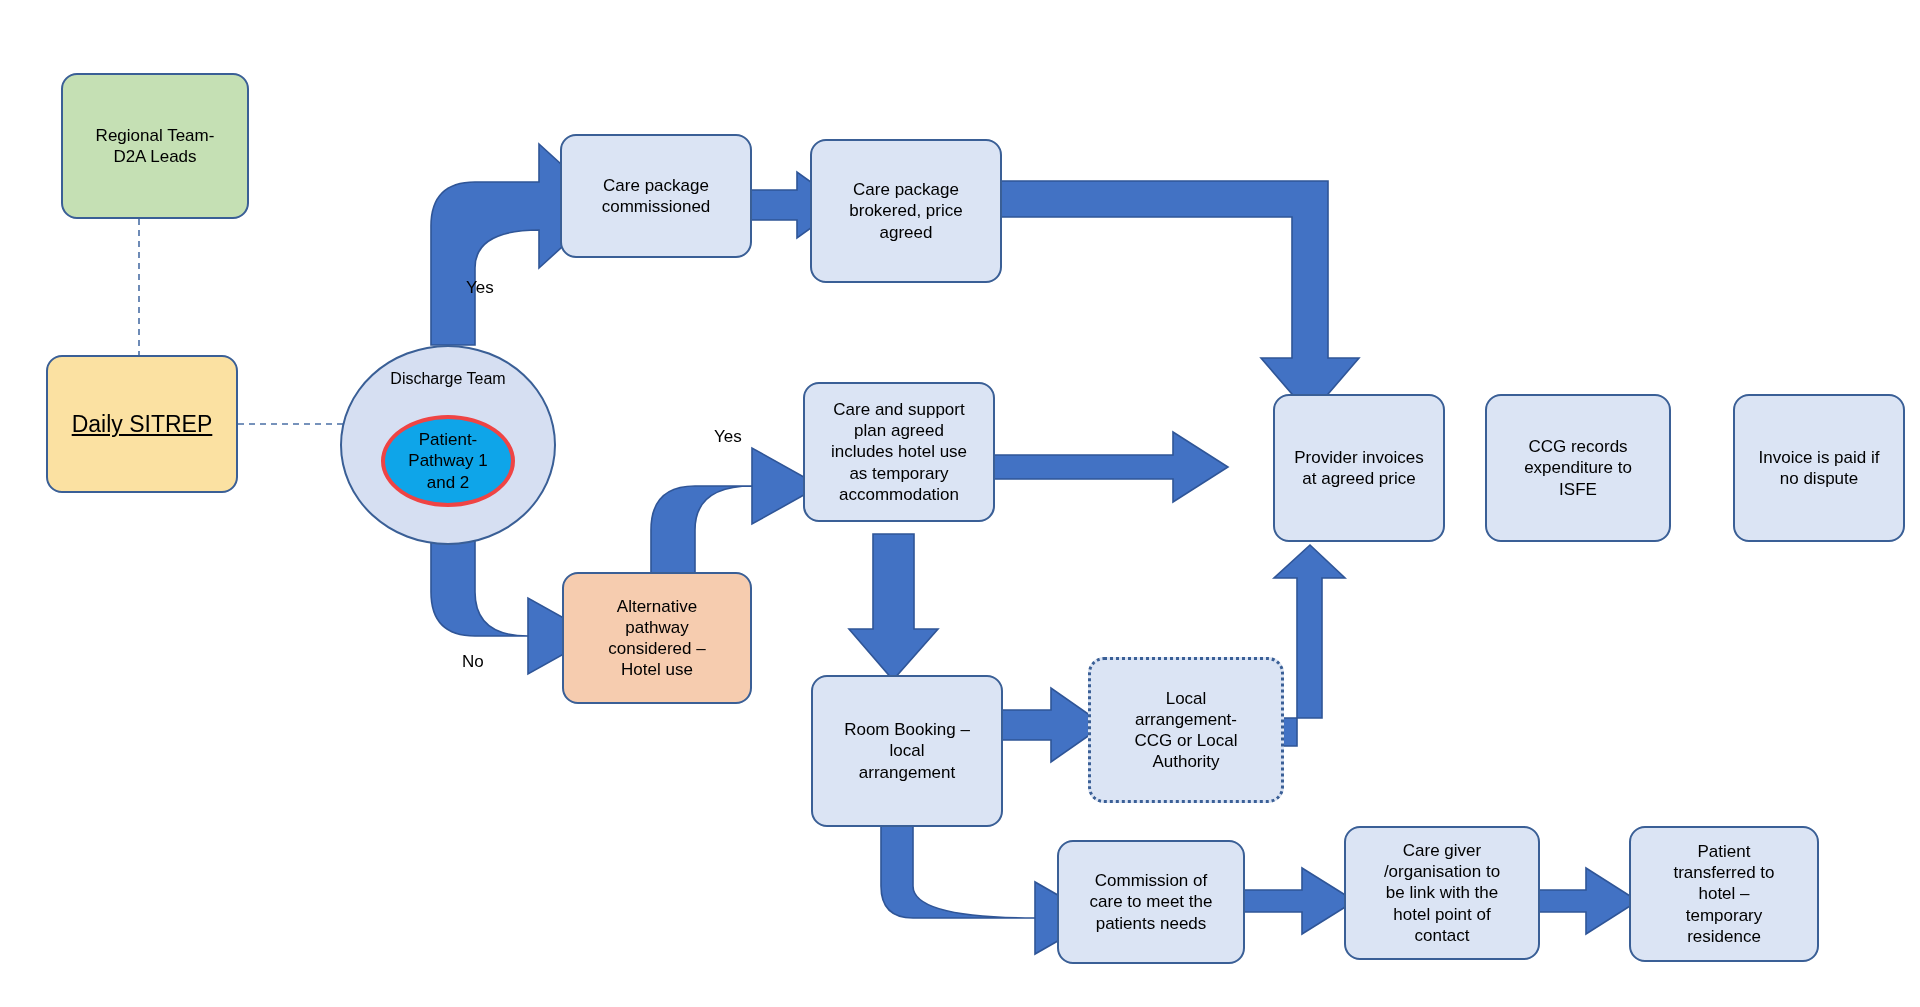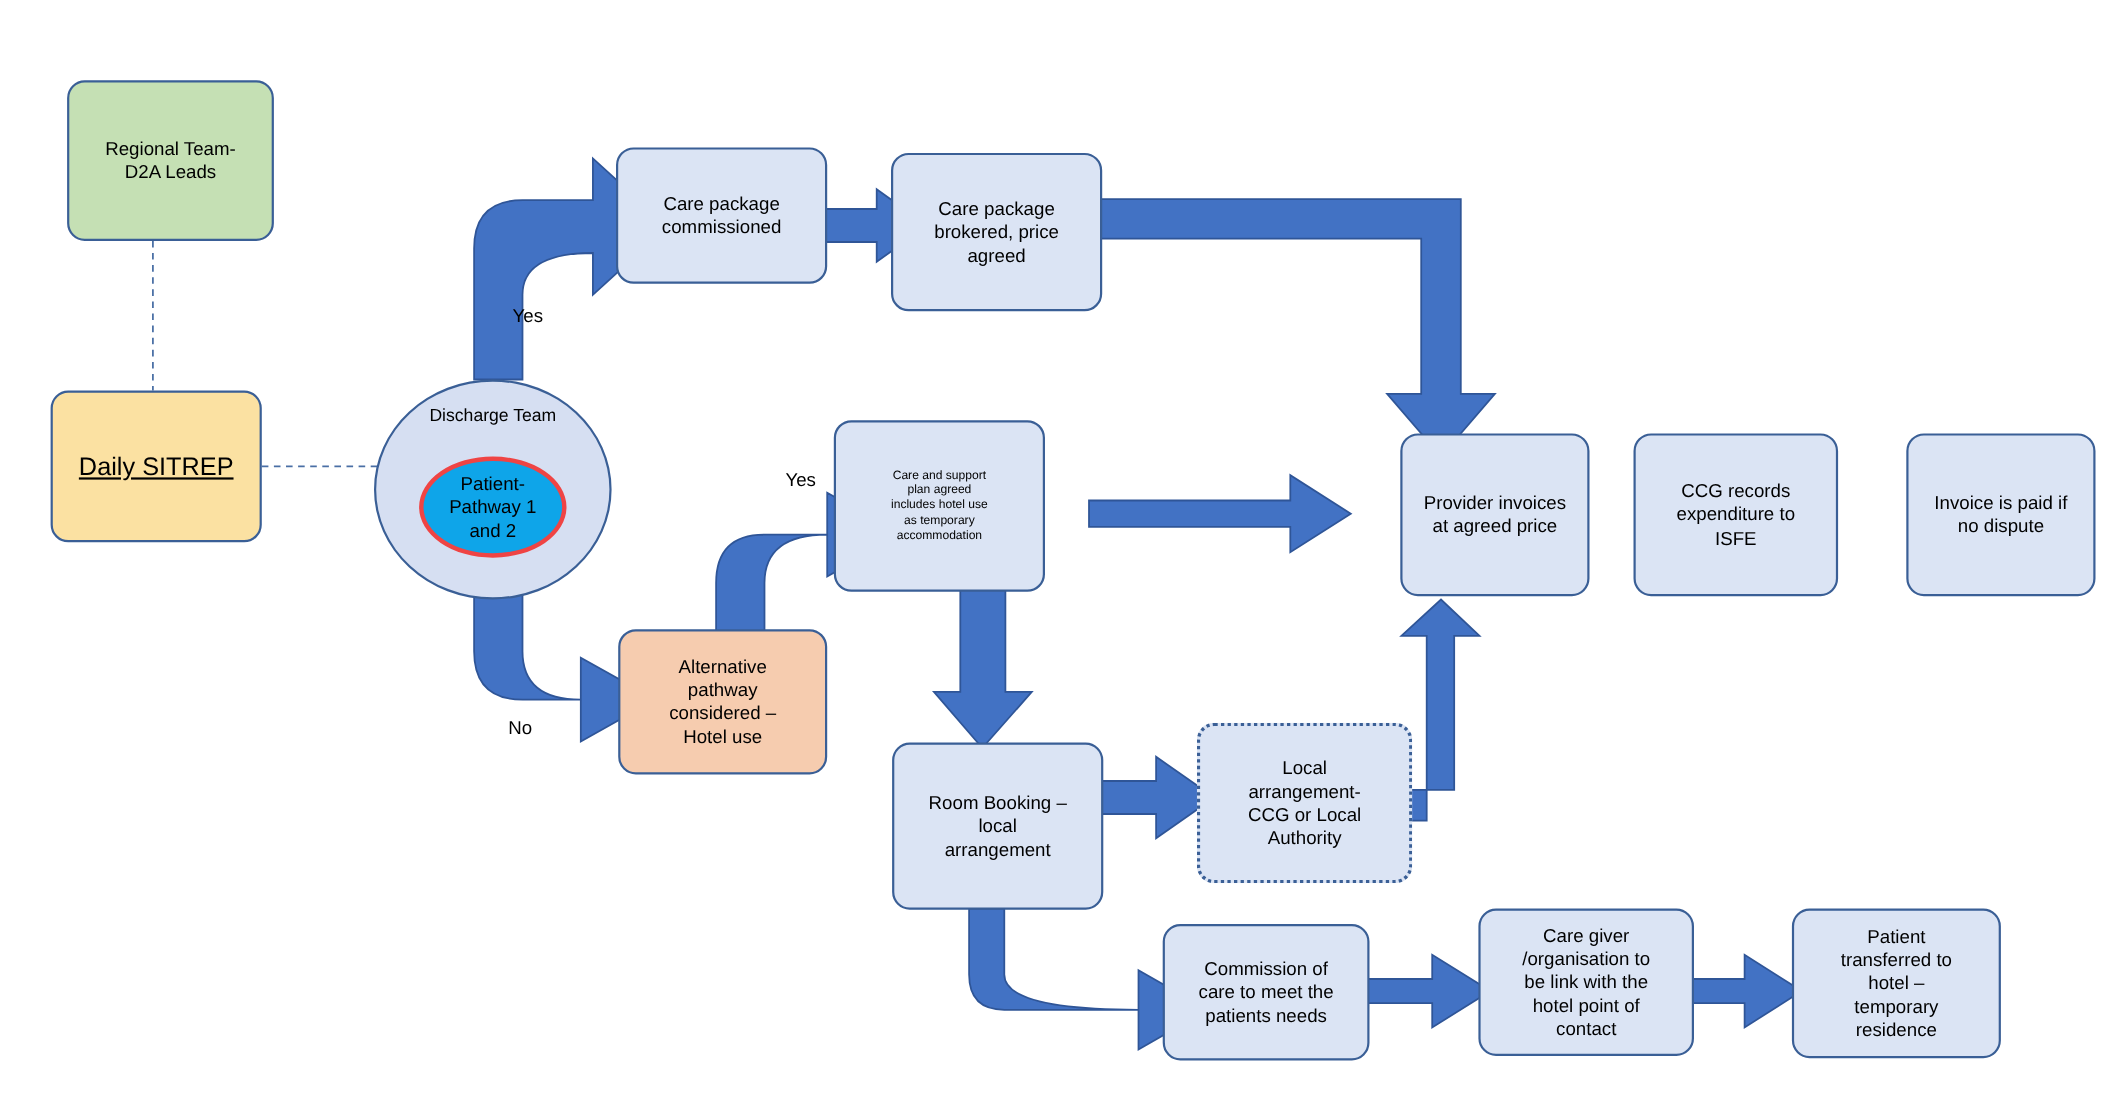--- a/index.html
+++ b/index.html
@@ -172,21 +172,21 @@
 
   <div class="node rbox" style="left:810px; top:139px; width:192px; height:144px; font-size:17px;">Care package
 brokered, price
 agreed</div>
 
   <div class="node rbox peach" style="left:562px; top:572px; width:190px; height:132px; font-size:17px;">Alternative
 pathway
 considered –
 Hotel use</div>
 
-  <div class="node rbox" style="left:758px; top:382px; width:192px; height:156px; font-size:11px;">Care and support
+  <div class="node rbox" style="left:803px; top:382px; width:192px; height:140px; font-size:17px;">Care and support
 plan agreed
 includes hotel use
 as temporary
 accommodation</div>
 
   <div class="node rbox" style="left:1241px; top:394px; width:172px; height:148px; font-size:17px;margin-left:32px;">Provider invoices
 at agreed price</div>
 
   <div class="node rbox" style="left:1485px; top:394px; width:186px; height:148px; font-size:17px;">CCG records
 expenditure to

